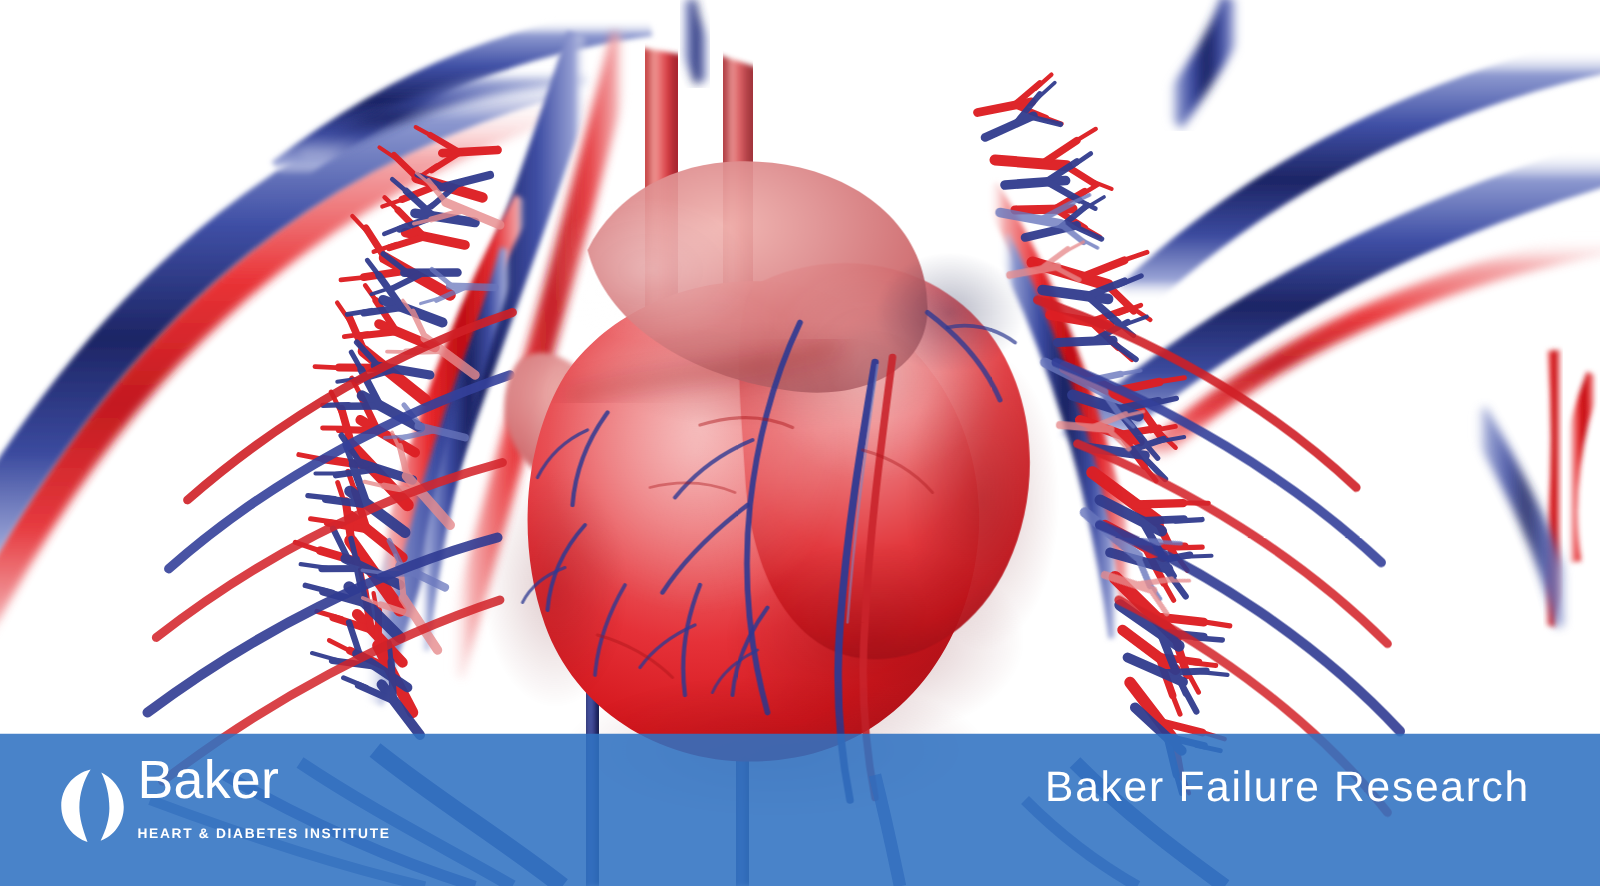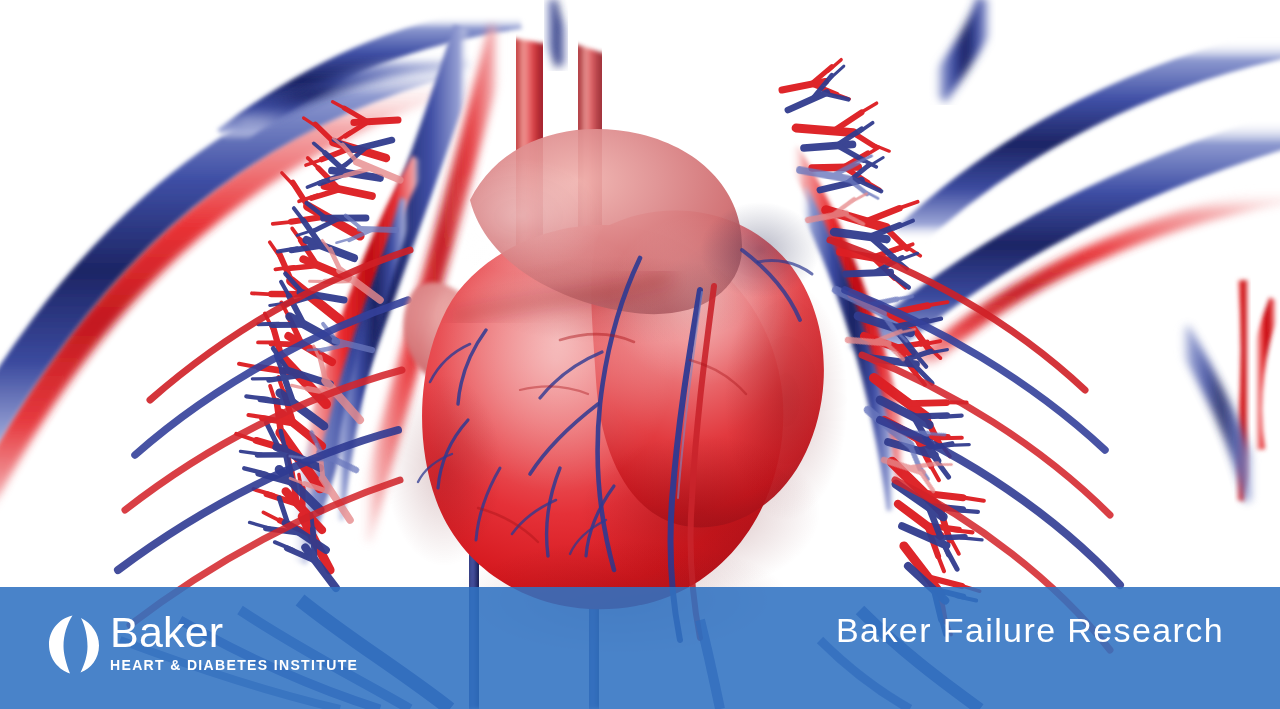--- a/index.html
+++ b/index.html
@@ -64,24 +64,24 @@
     font-family: "Liberation Sans", sans-serif;
     font-size: 43px;
     font-weight: 300;
     line-height: 0.95;
     letter-spacing: 0.2px;
     white-space: nowrap;
   }
   #tagline {
     color: #ffffff;
     font-family: "Liberation Sans", sans-serif;
-    font-size: 14px;
+    font-size: 11px;
     font-weight: 700;
     letter-spacing: 1.35px;
-    margin-top: 4px;
+    margin-top: 16px;
     white-space: nowrap;
   }
 
   
   #banner-title {
     position: absolute;
     right: 56px;
     top: 22px;
     color: #ffffff;
     font-family: "Liberation Sans", sans-serif;

